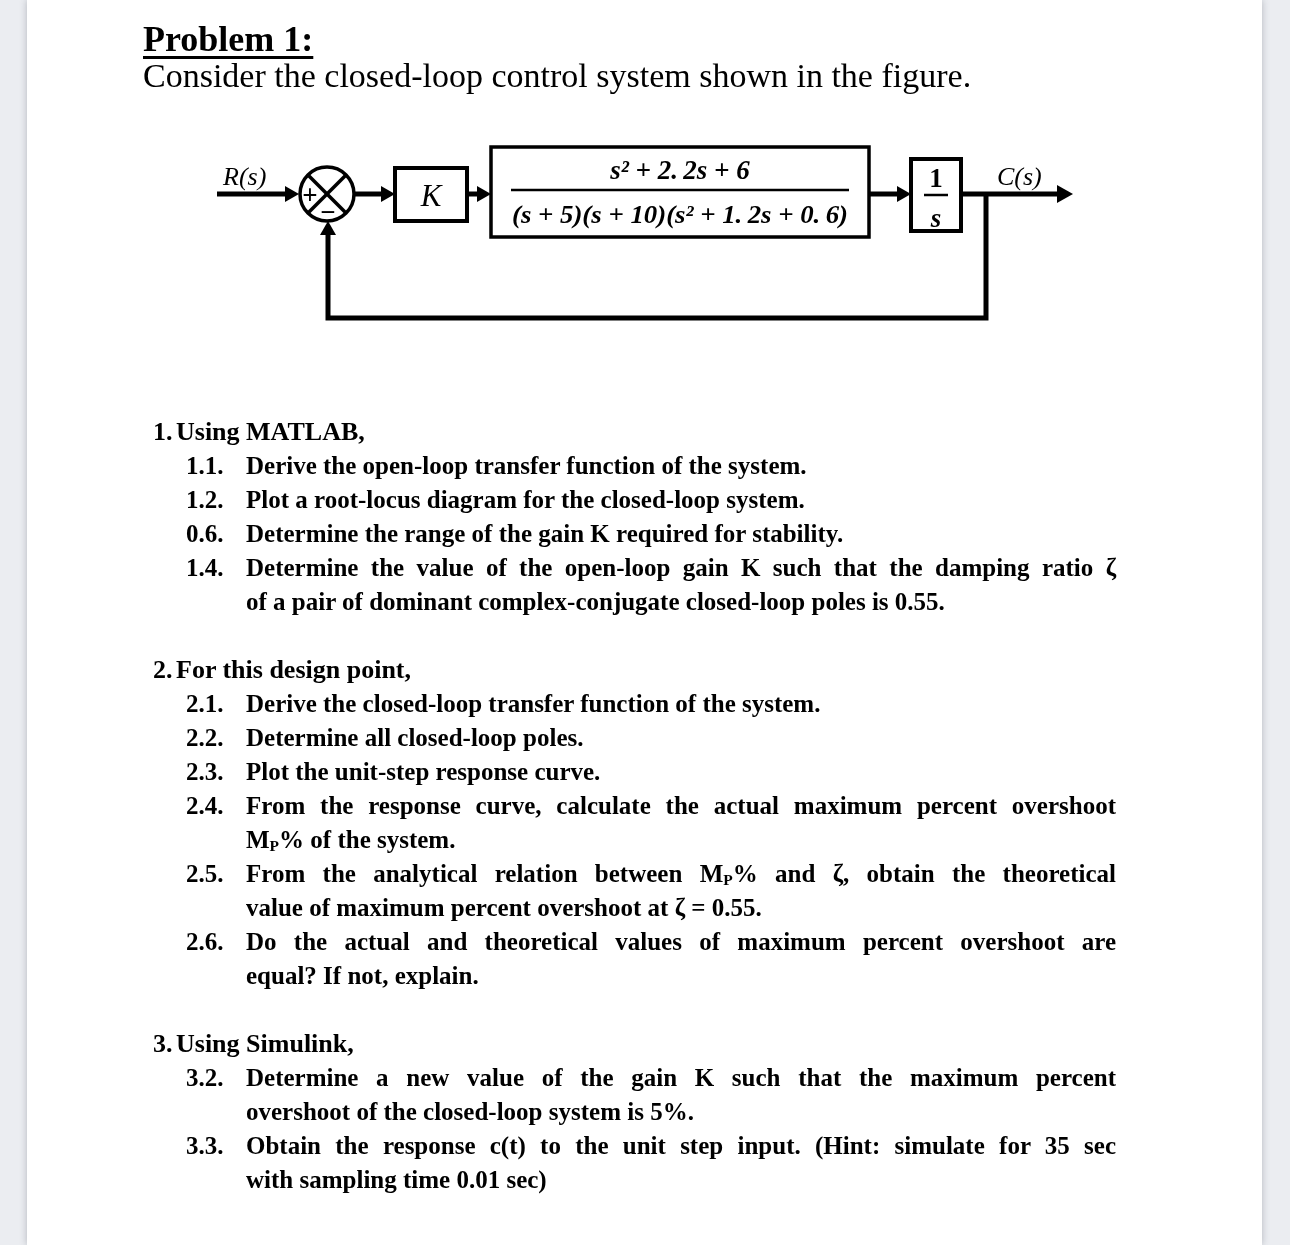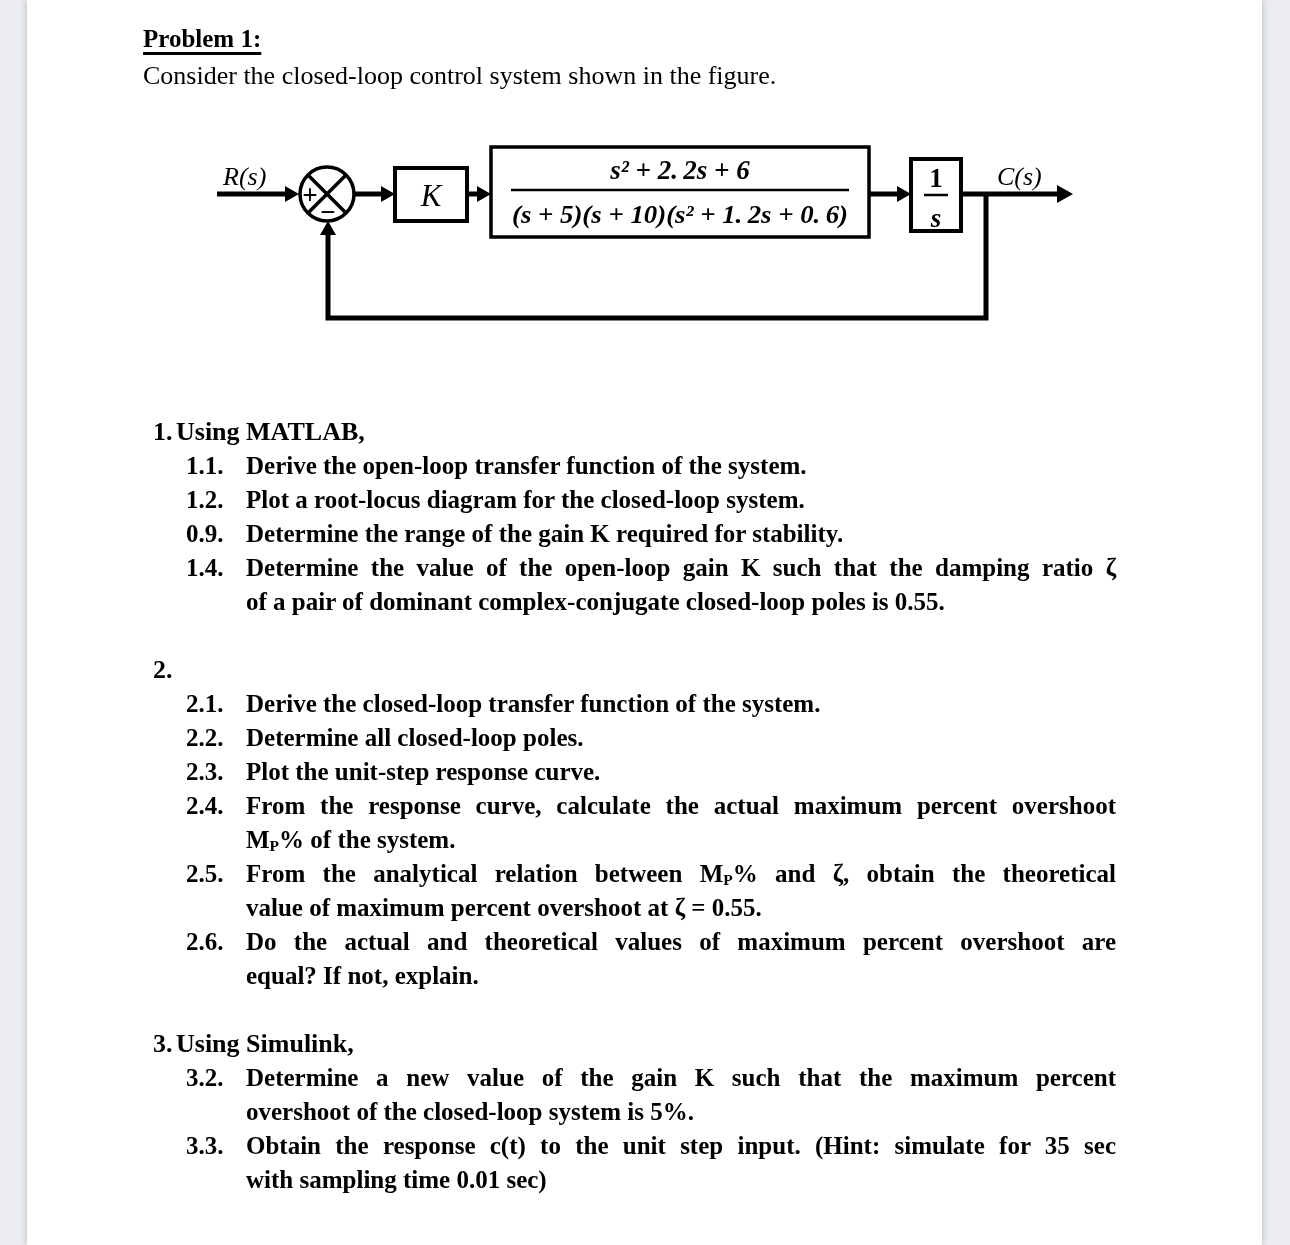--- a/index.html
+++ b/index.html
@@ -12,26 +12,26 @@
     overflow:hidden;
   }
   .page {
     position:absolute; left:27px; top:0;
     width:1235px; height:1245px;
     background:#ffffff;
     box-shadow:0 0 7px rgba(50,55,70,0.30);
   }
   .header { position:absolute; left:116px; top:20px; }
   .title {
-    font-size:25px; font-weight:bold; line-height:38px;
+    font-size:36px; font-weight:bold; line-height:38px;
     text-decoration:underline;
     text-decoration-thickness:3px;
     text-underline-offset:5px;
   }
-  .intro { font-size:26px; line-height:36px; }
+  .intro { font-size:34px; line-height:36px; }
 
   .diagram { position:absolute; left:0; top:135px; }
   .diagram text { font-family:"Liberation Serif","DejaVu Serif",serif; }
   .sig { font-style:italic; font-size:26px; }
   .mnum { font-weight:bold; font-style:italic; font-size:27px; }
   .mden { font-weight:bold; font-style:italic; font-size:25px; }
   .gain { font-style:italic; font-size:31px; }
   .sumsign { font-weight:bold; font-size:27px; }
 
   .lists {
@@ -112,37 +112,38 @@
           <div class="ln"><span>Derive the open-loop transfer function of the system.</span></div>
         </div>
       </div>
       <div class="li">
         <span class="inum">1.2.</span>
         <div class="itxt">
           <div class="ln"><span>Plot a root-locus diagram for the closed-loop system.</span></div>
         </div>
       </div>
       <div class="li">
-        <span class="inum">0.9.</span>
+        <span class="inum">0.6.</span>
         <div class="itxt">
           <div class="ln"><span>Determine the range of the gain K required for stability.</span></div>
         </div>
       </div>
       <div class="li">
         <span class="inum">1.4.</span>
         <div class="itxt">
           <div class="ln just"><span>Determine the value of the open-loop gain K such that the damping ratio ζ</span></div>
           <div class="ln"><span>of a pair of dominant complex-conjugate closed-loop poles is 0.55.</span></div>
         </div>
       </div>
     </div>
 
     <div class="sec">
       <div class="sec-head">
         <span class="sec-num">2.</span>
+        <span>For this design point,</span>
       </div>
       <div class="li">
         <span class="inum">2.1.</span>
         <div class="itxt">
           <div class="ln"><span>Derive the closed-loop transfer function of the system.</span></div>
         </div>
       </div>
       <div class="li">
         <span class="inum">2.2.</span>
         <div class="itxt">

